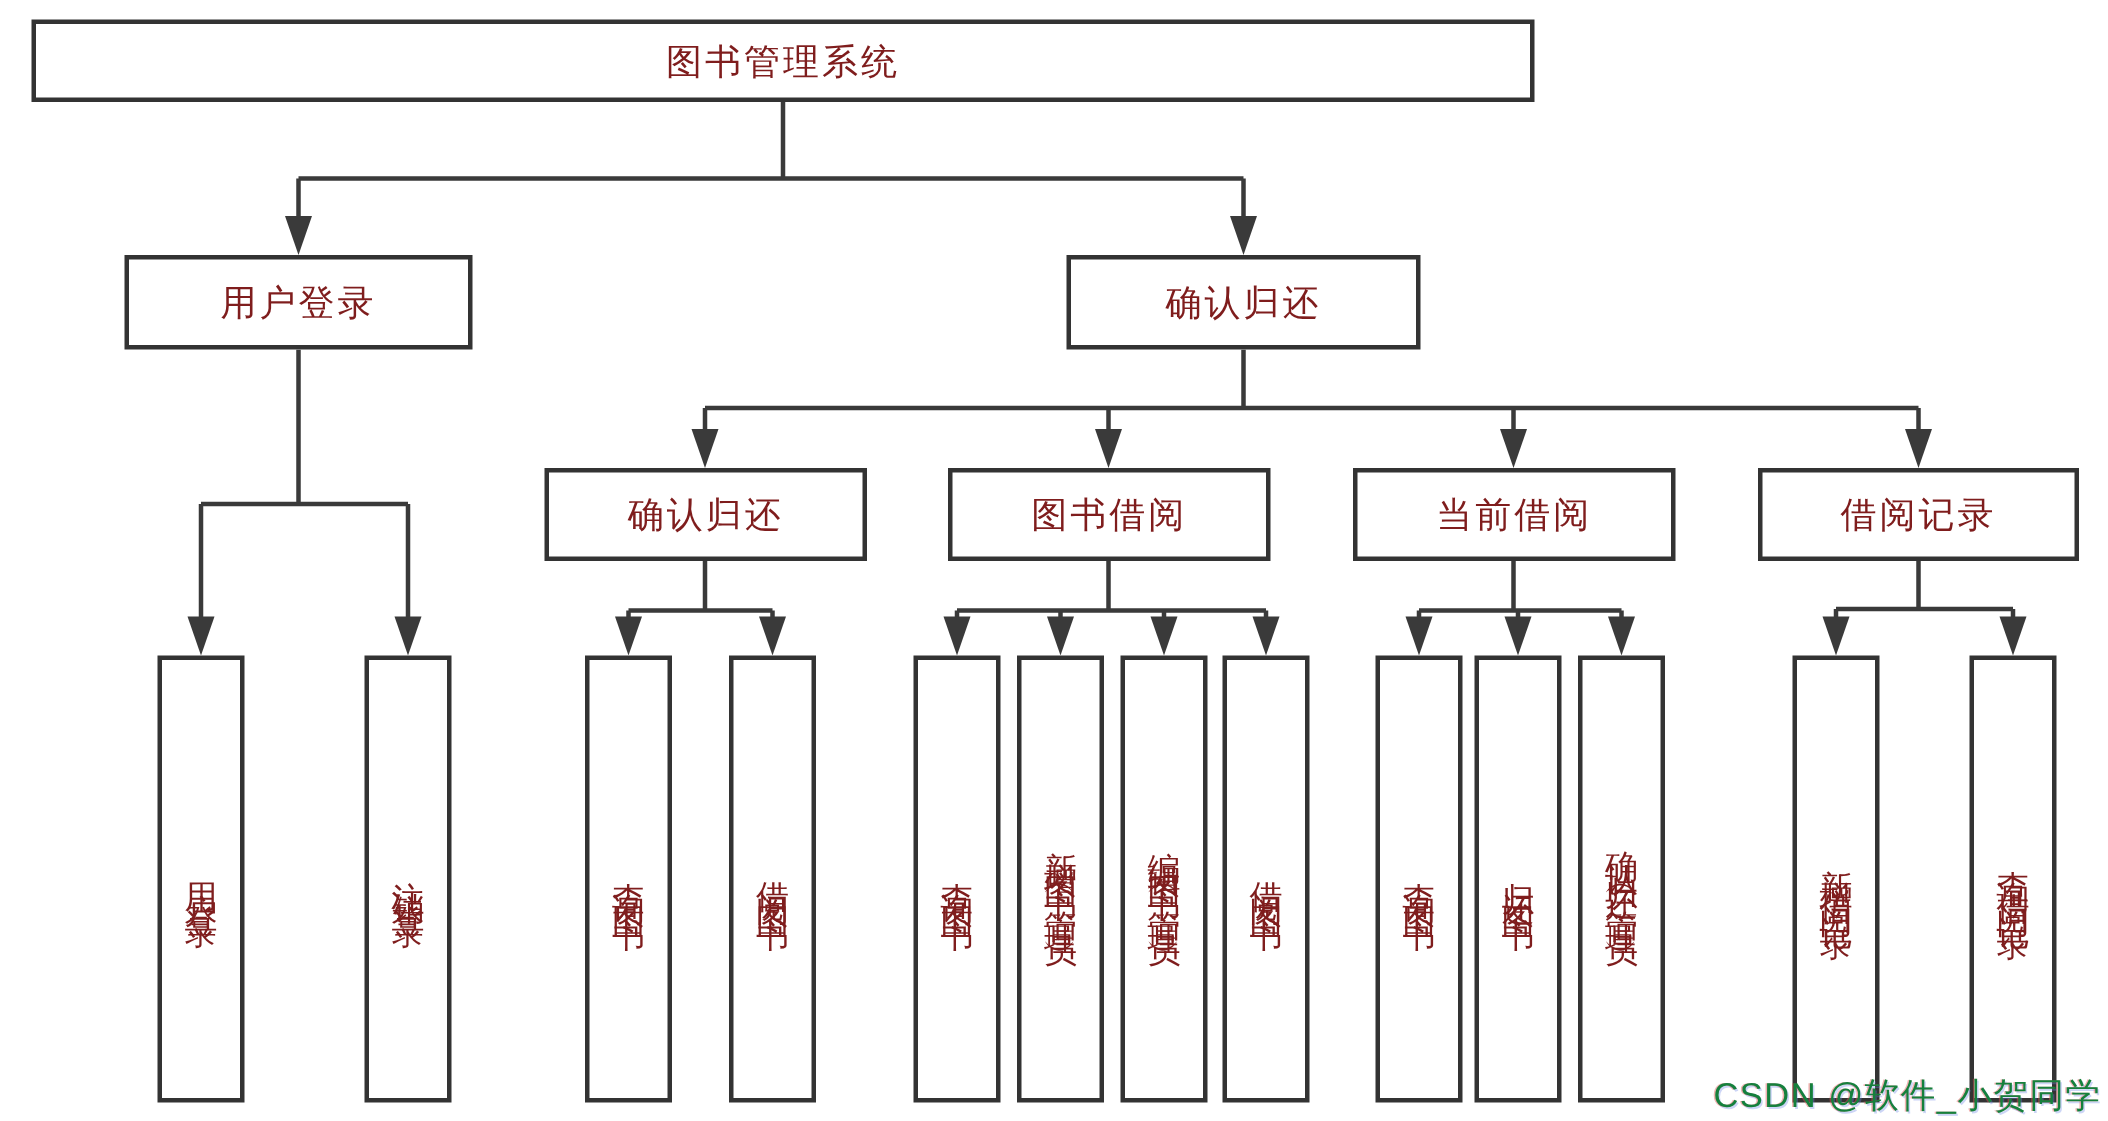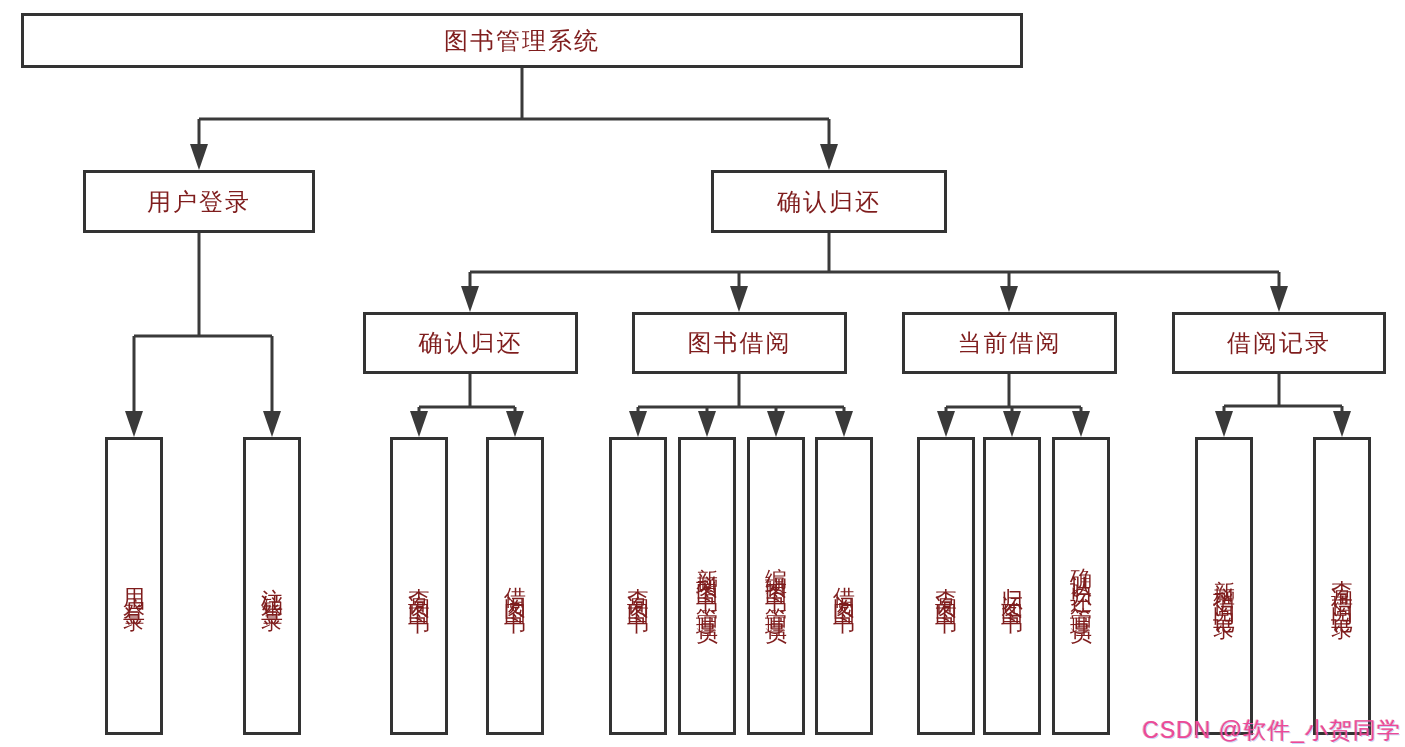--- a/index.html
+++ b/index.html
@@ -14,21 +14,21 @@
     display:flex;align-items:center;justify-content:center;
     color:#7f1d1d;
   }
   .node.h span{font-size:24px;letter-spacing:2px;white-space:nowrap;}
   .node.v .vt{
     writing-mode:vertical-rl;text-orientation:upright;
     font-size:22px;letter-spacing:8px;line-height:1;
   }
   .watermark{
     position:absolute;right:4px;bottom:1px;z-index:6;
-    font-size:23px;letter-spacing:1px;color:#ec4899;
+    font-size:23px;letter-spacing:1px;color:#15803d;
     text-shadow:-1px 0 0 rgba(222,84,84,0.45), 1px 1px 0 rgba(110,135,230,0.35);
     white-space:nowrap;
   }
 </style>
 </head>
 <body>
 
 <div class="canvas">
 
   <svg class="wires" width="1405" height="747" viewBox="0 0 1405 747">

